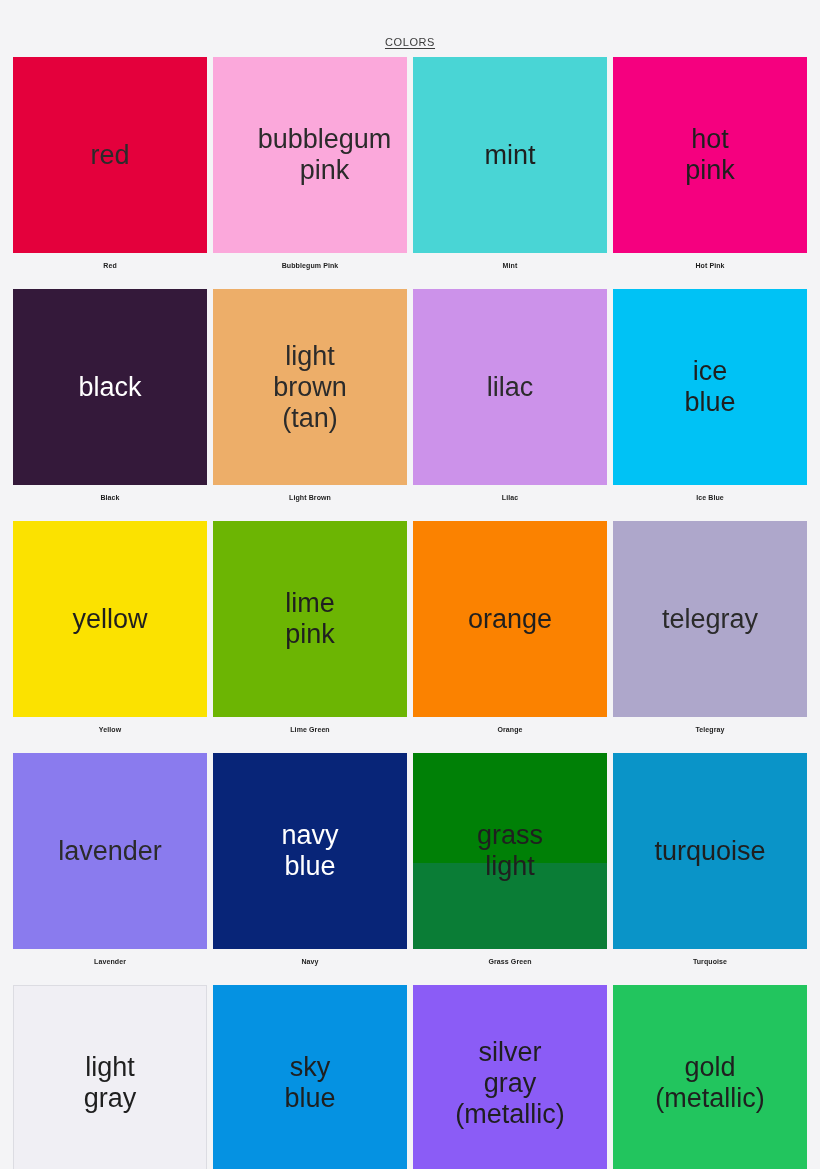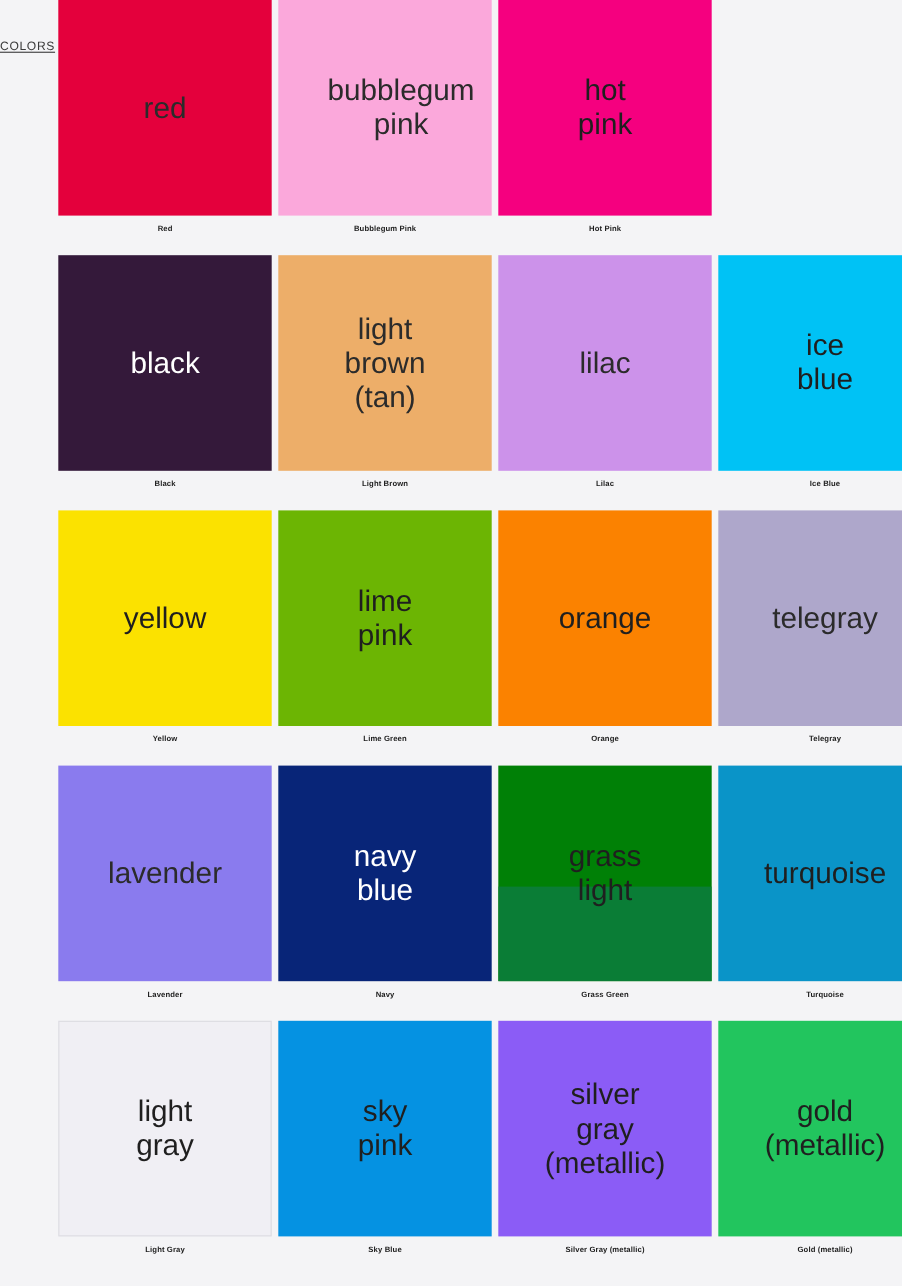--- a/index.html
+++ b/index.html
@@ -14,22 +14,22 @@
     font-family: "Liberation Sans", sans-serif;
     position: relative;
   }
 
   .page {
     width: 820px;
     height: 1031px;
     box-sizing: border-box;
     background: #f4f4f6;
     display: flex;
-    flex-direction: row;
-    align-items: flex-start;
+    flex-direction: column;
+    align-items: center;
   }
 
   .page-title {
     margin-top: 36px;
     margin-bottom: 9px;
     font-size: 11px;
     letter-spacing: 0.6px;
     color: #3b3b3b;
     text-decoration: underline;
     text-underline-offset: 2px;
@@ -127,20 +127,27 @@
       </div>
       <div class="cell">
         <div class="swatch" style="background: rgb(251, 168, 219); padding-left: 29px;">
 
           <div class="swatch-label" style="color: rgb(43, 43, 43);">bubblegum
 pink</div>
         </div>
         <div class="caption">Bubblegum Pink</div>
       </div>
       <div class="cell">
+        <div class="swatch" style="background: rgb(73, 213, 213);">
+
+          <div class="swatch-label" style="color: rgb(31, 31, 31);">mint</div>
+        </div>
+        <div class="caption">Mint</div>
+      </div>
+      <div class="cell">
         <div class="swatch" style="background: rgb(245, 0, 127);">
 
           <div class="swatch-label" style="color: rgb(31, 31, 31);">hot
 pink</div>
         </div>
         <div class="caption">Hot Pink</div>
       </div>
     </div>
 
     <div class="grid-row">
@@ -248,21 +255,21 @@
 
           <div class="swatch-label" style="color: rgb(31, 31, 31);">light
 gray</div>
         </div>
         <div class="caption">Light Gray</div>
       </div>
       <div class="cell">
         <div class="swatch" style="background: rgb(5, 146, 226);">
 
           <div class="swatch-label" style="color: rgb(31, 31, 31);">sky
-pink</div>
+blue</div>
         </div>
         <div class="caption">Sky Blue</div>
       </div>
       <div class="cell">
         <div class="swatch" style="background: #8b5cf6;">
 
           <div class="swatch-label" style="color: rgb(31, 31, 31);">silver
 gray
 (metallic)</div>
         </div>

